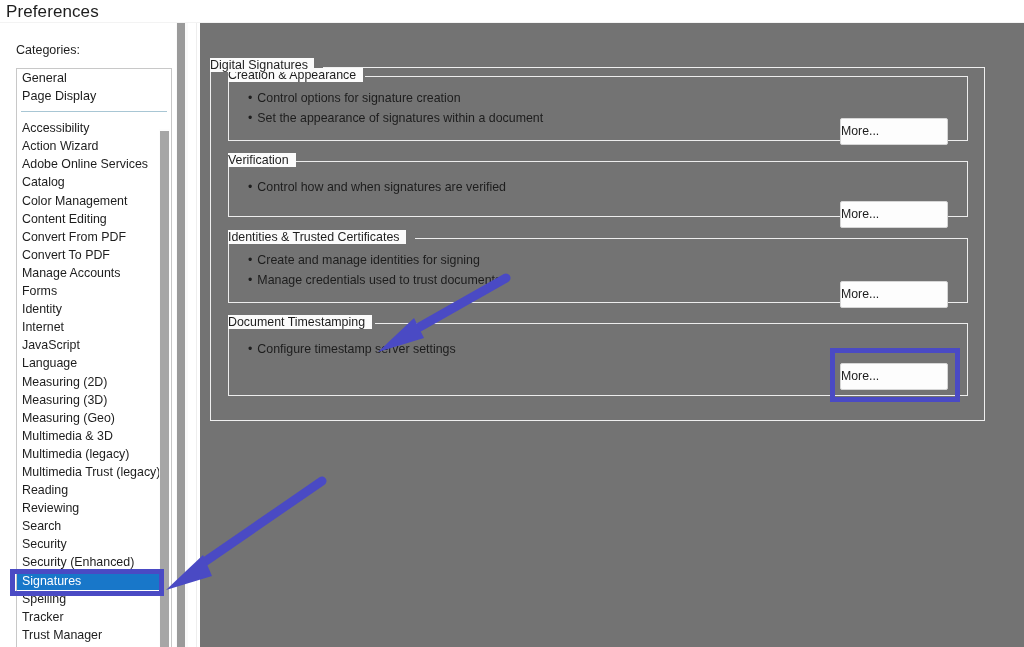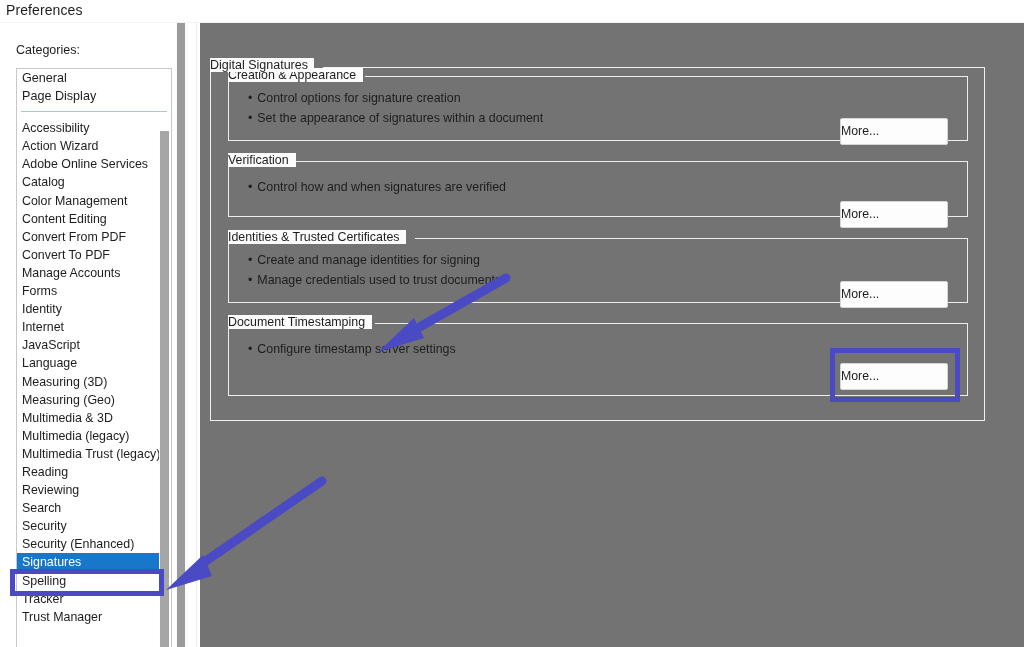--- a/index.html
+++ b/index.html
@@ -15,21 +15,21 @@
     font-family: "Liberation Sans", sans-serif;
     color: #1a1a1a;
     -webkit-font-smoothing: antialiased;
   }
 
   
   .win-title {
     position: absolute;
     left: 6px;
     top: 2px;
-    font-size: 14px;
+    font-size: 17px;
     color: #1d1d1d;
     letter-spacing: .1px;
     text-align: right;
   }
   .title-sep {
     position: absolute;
     left: 0;
     top: 22px;
     width: 1024px;
     height: 1px;
@@ -251,20 +251,21 @@
   <div class="cat-item">Color Management</div>
   <div class="cat-item">Content Editing</div>
   <div class="cat-item">Convert From PDF</div>
   <div class="cat-item">Convert To PDF</div>
   <div class="cat-item">Manage Accounts</div>
   <div class="cat-item">Forms</div>
   <div class="cat-item">Identity</div>
   <div class="cat-item">Internet</div>
   <div class="cat-item">JavaScript</div>
   <div class="cat-item">Language</div>
+  <div class="cat-item">Measuring (2D)</div>
   <div class="cat-item">Measuring (3D)</div>
   <div class="cat-item">Measuring (Geo)</div>
   <div class="cat-item">Multimedia &amp; 3D</div>
   <div class="cat-item">Multimedia (legacy)</div>
   <div class="cat-item">Multimedia Trust (legacy)</div>
   <div class="cat-item">Reading</div>
   <div class="cat-item">Reviewing</div>
   <div class="cat-item">Search</div>
   <div class="cat-item">Security</div>
   <div class="cat-item">Security (Enhanced)</div>

